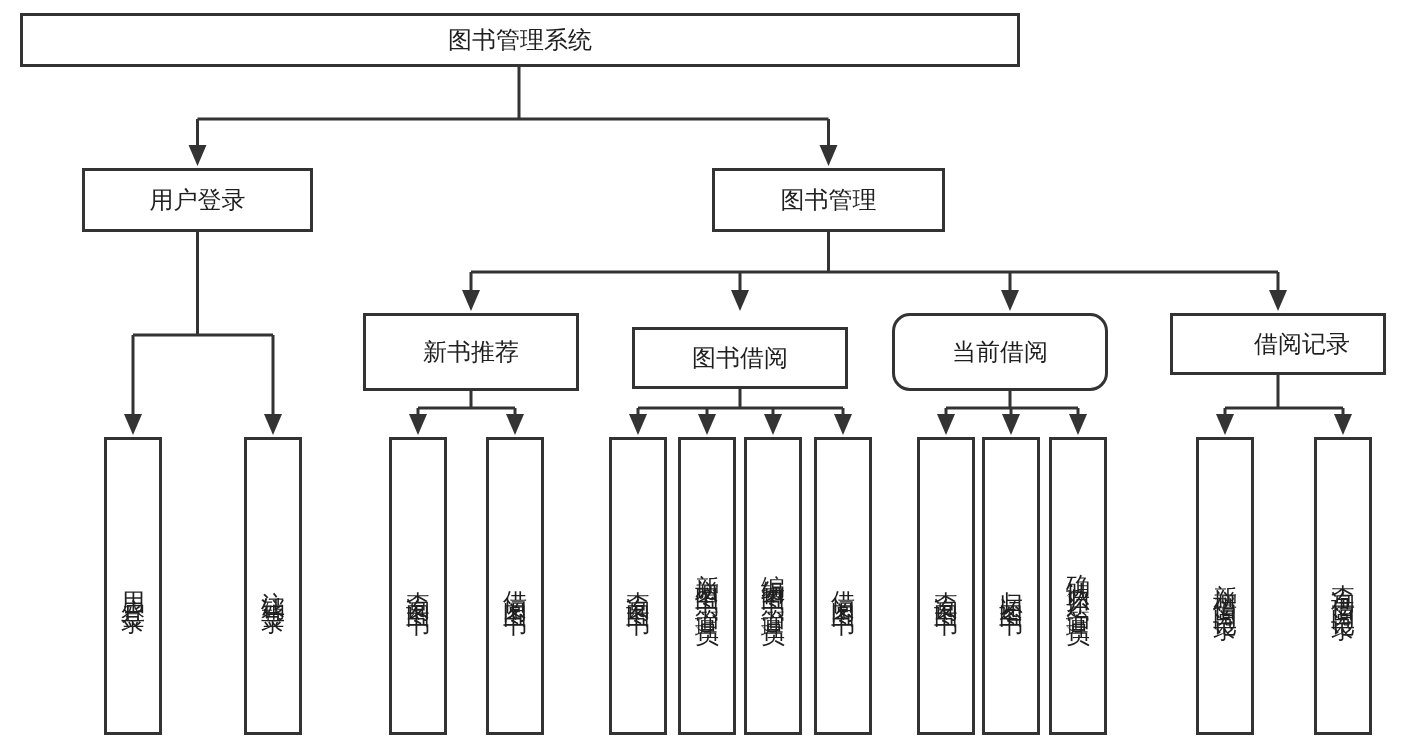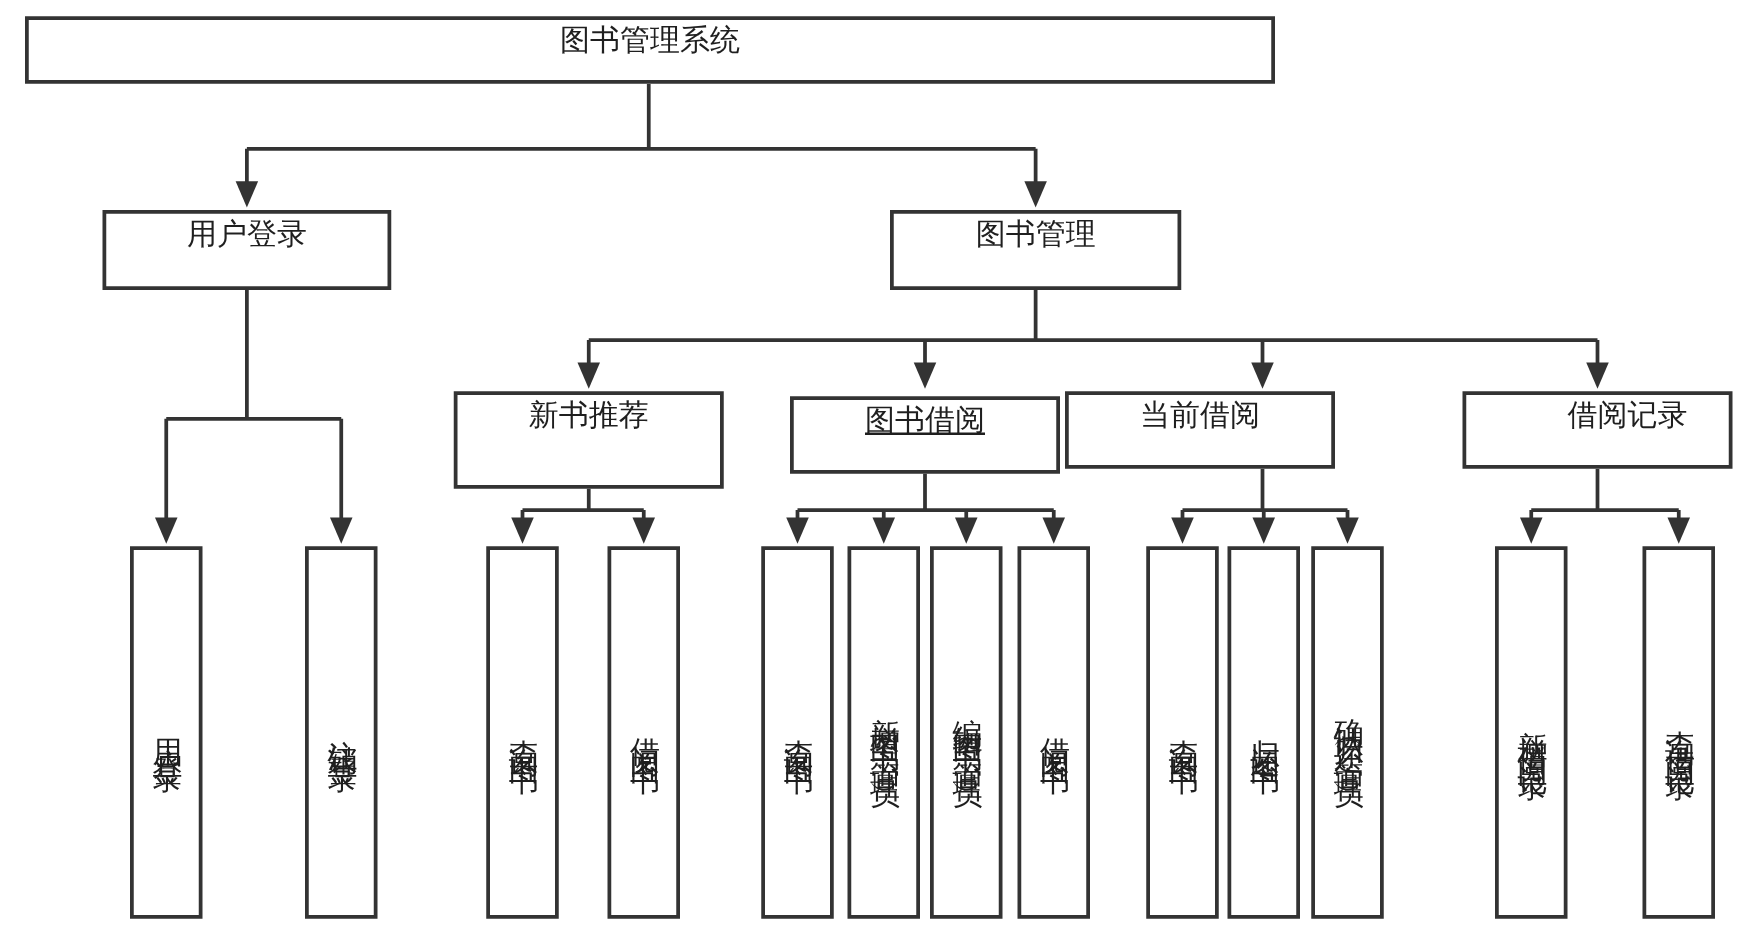--- a/index.html
+++ b/index.html
@@ -16,20 +16,21 @@
     position: absolute;
     left: 0; top: 0;
     z-index: 1;
   }
   .hnode {
     position: absolute;
     box-sizing: border-box;
     background: #ffffff;
     border: 3px solid #333333;
     display: flex;
+    align-items: center;
     justify-content: center;
     font-size: 24px;
     font-weight: 500;
     color: #1f1f1f;
     z-index: 2;
     white-space: nowrap;
   }
   .leaf {
     position: absolute;
     box-sizing: border-box;
@@ -111,24 +112,24 @@
   <div class="hnode" style="left:82px; top:168px; width:231px; height:64px;">
     <span>用户登录</span>
   </div>
   <div class="hnode" style="left:712px; top:168px; width:233px; height:64px;">
     <span>图书管理</span>
   </div>
 
   <div class="hnode" style="left:363px; top:313px; width:216px; height:78px;">
     <span>新书推荐</span>
   </div>
-  <div class="hnode" style="left:632px; top:317px; width:216px; height:62px;text-decoration:underline;">
+  <div class="hnode" style="left:632px; top:327px; width:216px; height:62px;">
     <span>图书借阅</span>
   </div>
-  <div class="hnode" style="left:852px; top:313px; width:216px; height:62px;">
+  <div class="hnode" style="left:892px; top:313px; width:216px; height:78px;border-radius:18px;">
     <span>当前借阅</span>
   </div>
   <div class="hnode" style="left:1170px; top:313px; width:216px; height:62px;padding-left:48px;">
     <span>借阅记录</span>
   </div>
 
   <div class="leaf" style="left:104px;">
     <span class="vtext">用户登录</span>
   </div>
   <div class="leaf" style="left:244px;">

